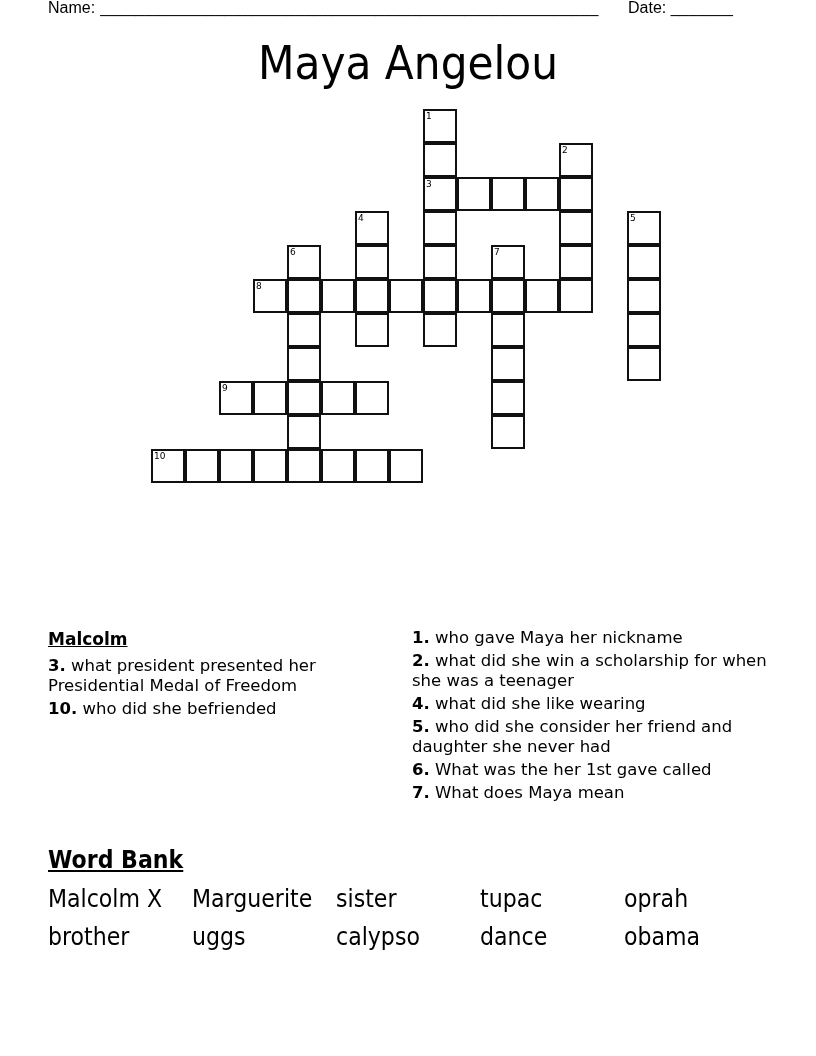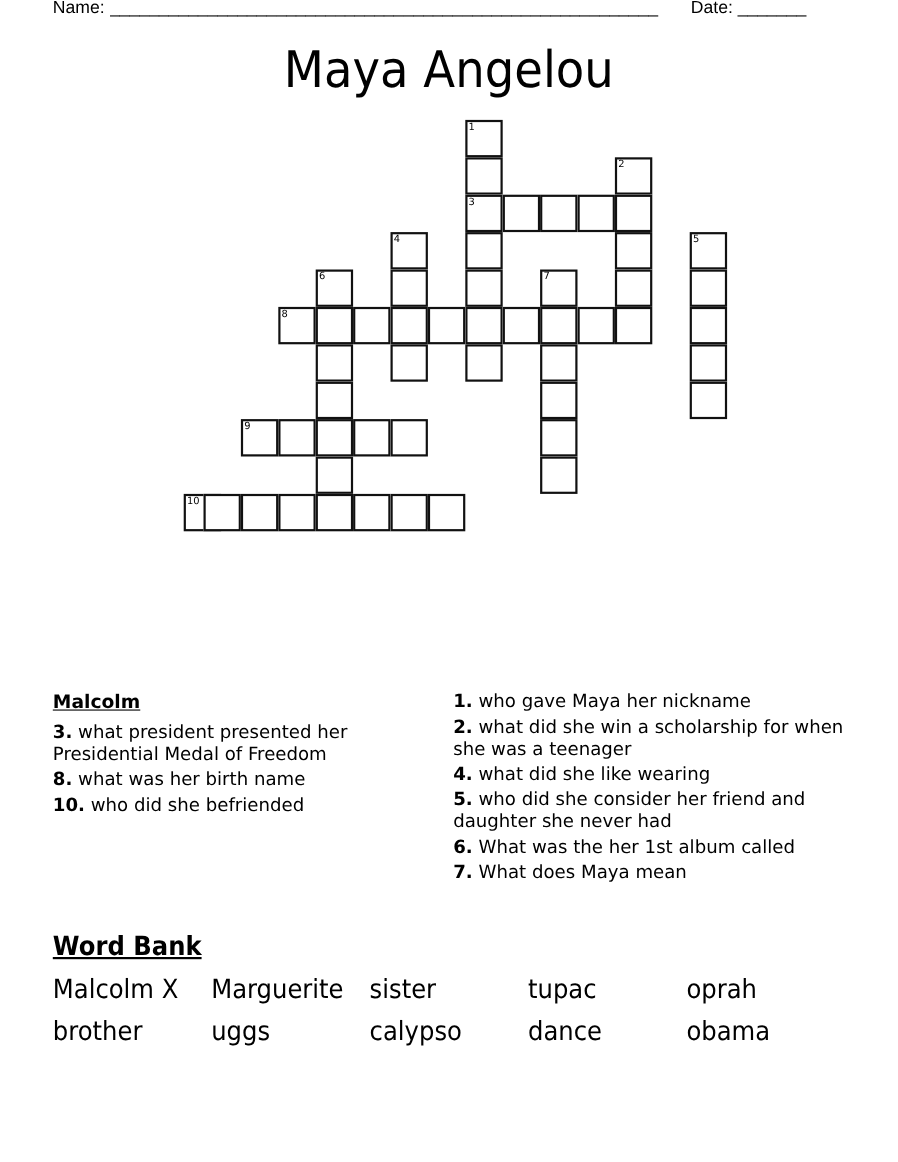--- a/index.html
+++ b/index.html
@@ -119,44 +119,43 @@
     <div class="cell" style="left: 170px; top: 170px;"></div>
     <div class="cell" style="left: 238px; top: 170px;"></div>
     <div class="cell" style="left: 306px; top: 170px;"></div>
     <div class="cell" style="left: 374px; top: 170px;"></div>
     <div class="cell" style="left: 68px; top: 272px;">
       <span class="num">9</span>
     </div>
     <div class="cell" style="left: 102px; top: 272px;"></div>
     <div class="cell" style="left: 170px; top: 272px;"></div>
     <div class="cell" style="left: 204px; top: 272px;"></div>
-    <div class="cell" style="left: 16px; top: 340px;">
+    <div class="cell" style="left: 0px; top: 340px;">
       <span class="num">10</span>
     </div>
     <div class="cell" style="left: 34px; top: 340px;"></div>
     <div class="cell" style="left: 68px; top: 340px;"></div>
     <div class="cell" style="left: 102px; top: 340px;"></div>
     <div class="cell" style="left: 170px; top: 340px;"></div>
     <div class="cell" style="left: 204px; top: 340px;"></div>
     <div class="cell" style="left: 238px; top: 340px;"></div>
   </div>
 
 <div class="clues across">
   <h3>Malcolm</h3>
   <div class="clue"><b>3.</b> <span>what president presented her Presidential Medal of Freedom</span></div>
-  <div class="clue"><b>8.</b> <span>what was her birth name</span></div>
   <div class="clue"><b>10.</b> <span>who did she befriended</span></div>
 </div>
 
 <div class="clues down">
   <div class="clue"><b>1.</b> <span>who gave Maya her nickname</span></div>
   <div class="clue"><b>2.</b> <span>what did she win a scholarship for when she was a teenager</span></div>
   <div class="clue"><b>4.</b> <span>what did she like wearing</span></div>
   <div class="clue"><b>5.</b> <span>who did she consider her friend and daughter she never had</span></div>
-  <div class="clue"><b>6.</b> <span>What was the her 1st album called</span></div>
+  <div class="clue"><b>6.</b> <span>What was the her 1st gave called</span></div>
   <div class="clue"><b>7.</b> <span>What does Maya mean</span></div>
 </div>
 
 <div class="wordbank-title">Word Bank</div>
 <div class="wordbank">
   <div class="wb-row">
     <span class="wb-word">Malcolm X</span>
     <span class="wb-word">Marguerite</span>
     <span class="wb-word">sister</span>
     <span class="wb-word">tupac</span>

